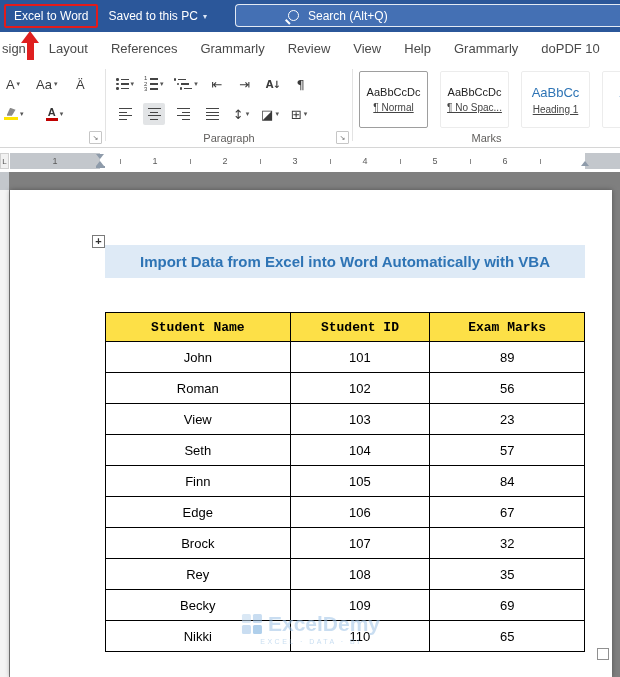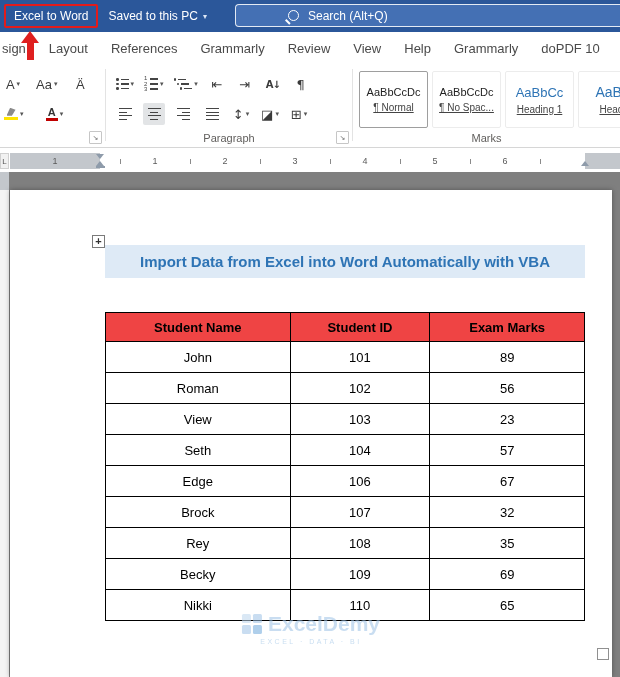--- a/index.html
+++ b/index.html
@@ -60,21 +60,21 @@
   .ml .r:nth-child(2){margin-left:3px;}
   .ml .r:nth-child(3){margin-left:6px;}
   .hl{display:flex;flex-direction:column;align-items:center;gap:1px;}
   .hl .pen{width:9px;height:8px;background:#8a8a8a;clip-path:polygon(0 100%,60% 100%,100% 25%,40% 0);}
   .hl .bar{width:14px;height:3.5px;background:#FFE400;}
   .fc{display:flex;flex-direction:column;align-items:center;gap:1px;font-weight:bold;font-size:11px;line-height:10px;color:#333;}
   .fc .bar{width:12px;height:3.5px;background:#C00000;}
   .sorttxt{font-size:10px;font-weight:bold;letter-spacing:-1px;}
 
   
-  .sgallery{position:absolute;left:6px;top:6px;right:0;display:flex;gap:4px;overflow:hidden;}
+  .sgallery{position:absolute;left:6px;top:6px;right:0;display:flex;gap:12px;overflow:hidden;}
   .scard{width:67px;height:55px;background:#fff;border:1px solid #ECECEC;border-radius:2px;flex:none;
     display:flex;flex-direction:column;align-items:center;justify-content:center;gap:4px;}
   .scard.sel{border:1px solid #9E9E9E;}
   .sprev{font-size:11px;color:#222;white-space:nowrap;}
   .sprev.h1{color:#2E74B5;font-size:13px;}
   .sprev.h2{color:#2E74B5;font-size:14px;}
   .sname{font-size:10px;color:#444;white-space:nowrap;text-decoration:underline;}
 
   
   .rulerband{position:absolute;top:148px;left:0;right:0;height:24px;background:#fff;}
@@ -96,21 +96,21 @@
   .vruler{position:absolute;left:0;top:0;width:9px;bottom:0;background:#C3C7CC;}
   .vruler::before{content:"";position:absolute;top:18px;bottom:0;left:0;right:0;background:#F4F4F4;}
   .page{position:absolute;left:10px;top:18px;width:602px;bottom:0;background:#fff;
     box-shadow:0 0 5px rgba(0,0,0,.35);}
   .move-handle{position:absolute;left:82px;top:45px;width:13px;height:13px;border:1px solid #7a7a7a;
     background:#fff;font-size:11px;line-height:11px;text-align:center;color:#333;box-sizing:border-box;font-weight:bold;}
   .doc-heading{position:absolute;left:95px;top:55px;width:480px;height:33px;background:#DEEAF6;
     color:#2E74B5;font-weight:bold;font-size:15px;display:flex;align-items:center;justify-content:center;}
   .stable{position:absolute;left:95px;top:122px;width:480px;border-collapse:collapse;font-size:13px;color:#000;}
   .stable th,.stable td{border:1px solid #000;text-align:center;padding:0;}
-  .stable th{height:28px;background:#ef4444;font-weight:bold;}
+  .stable th{height:28px;background:#fde047;font-weight:bold;font-family:Liberation Mono, monospace;}
   .stable td{height:30px;font-weight:400;}
   .watermark{position:absolute;left:50%;top:422px;transform:translateX(-50%);display:flex;
     flex-direction:column;align-items:center;opacity:.55;z-index:5;pointer-events:none;}
   .wm-row{display:flex;align-items:center;gap:6px;}
   .wm-logo{width:20px;height:20px;display:grid;grid-template-columns:1fr 1fr;grid-template-rows:1fr 1fr;gap:2px;}
   .wm-logo i{display:block;border-radius:1.5px;}
   .wm-logo i:nth-child(1){background:#BDD7EE;}
   .wm-logo i:nth-child(2){background:#9DC3E6;}
   .wm-logo i:nth-child(3){background:#9DC3E6;}
   .wm-logo i:nth-child(4){background:#6FA8DC;}
@@ -380,20 +380,25 @@
             <td>View</td>
             <td>103</td>
             <td>23</td>
           </tr>
           <tr>
             <td>Seth</td>
             <td>104</td>
             <td>57</td>
           </tr>
           <tr>
+            <td>Finn</td>
+            <td>105</td>
+            <td>84</td>
+          </tr>
+          <tr>
             <td>Edge</td>
             <td>106</td>
             <td>67</td>
           </tr>
           <tr>
             <td>Brock</td>
             <td>107</td>
             <td>32</td>
           </tr>
           <tr>

